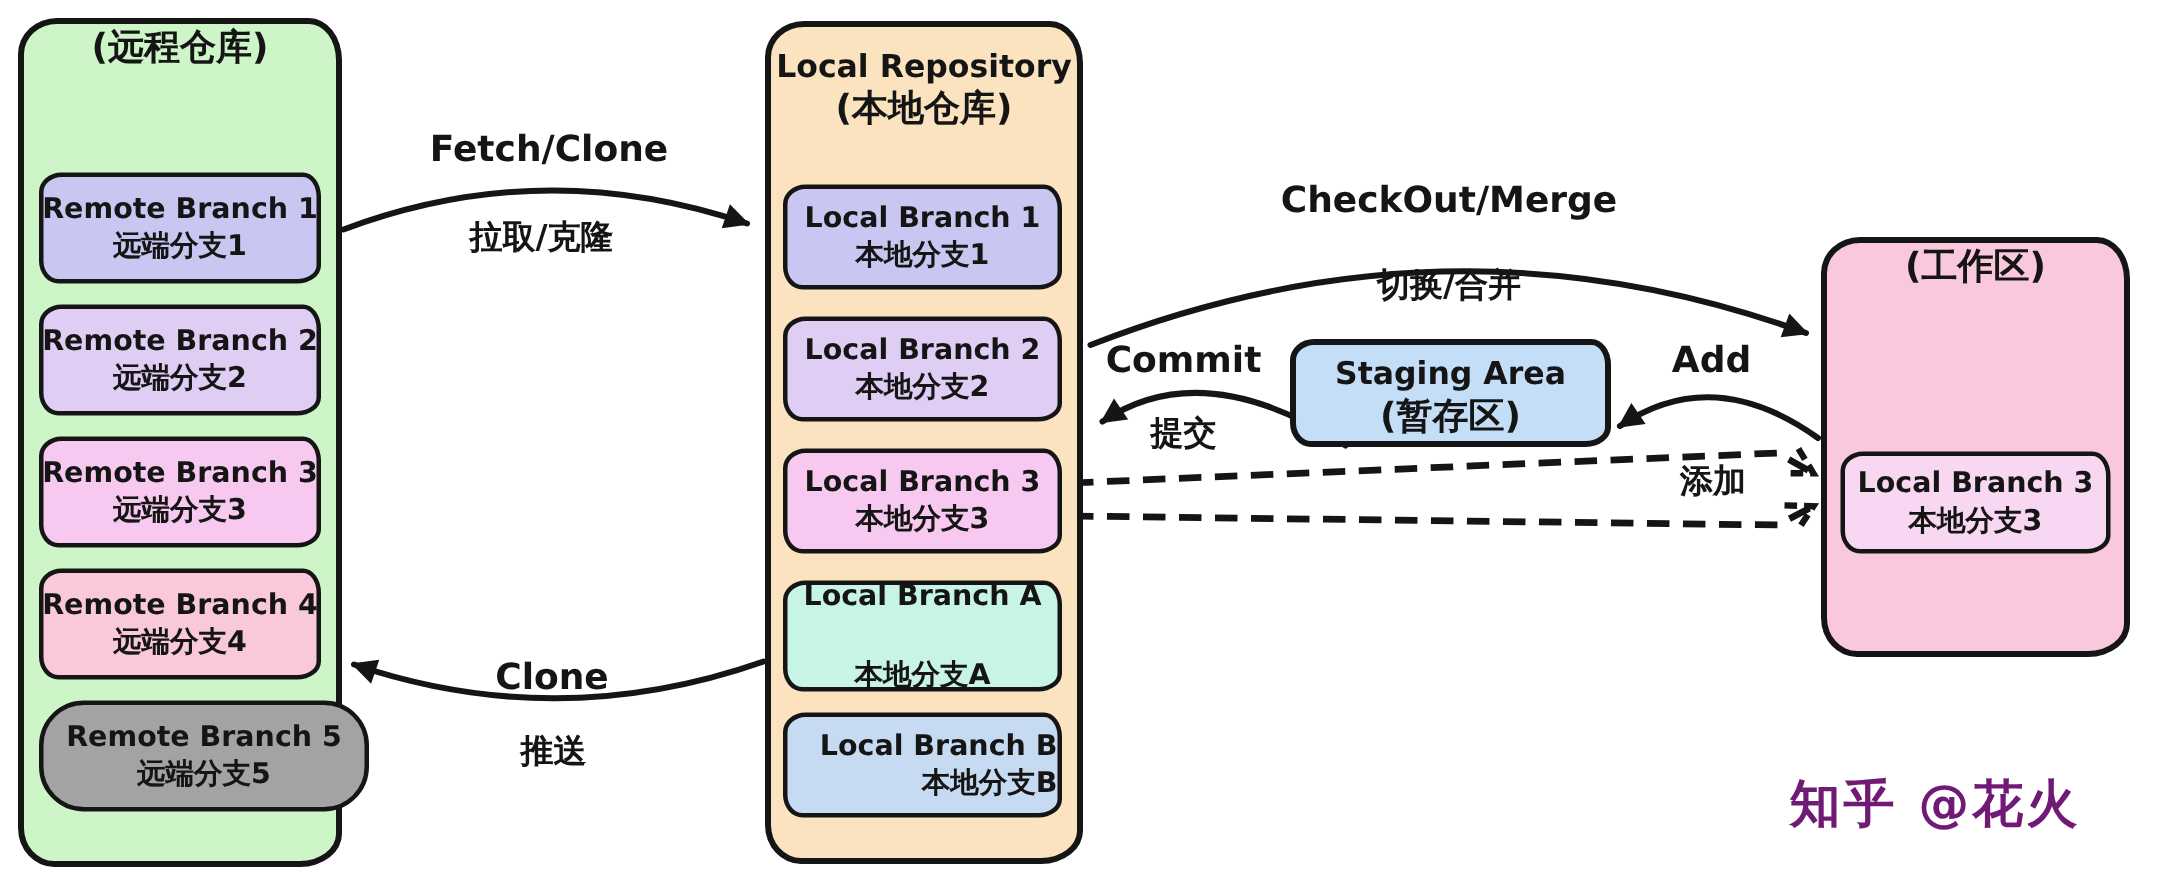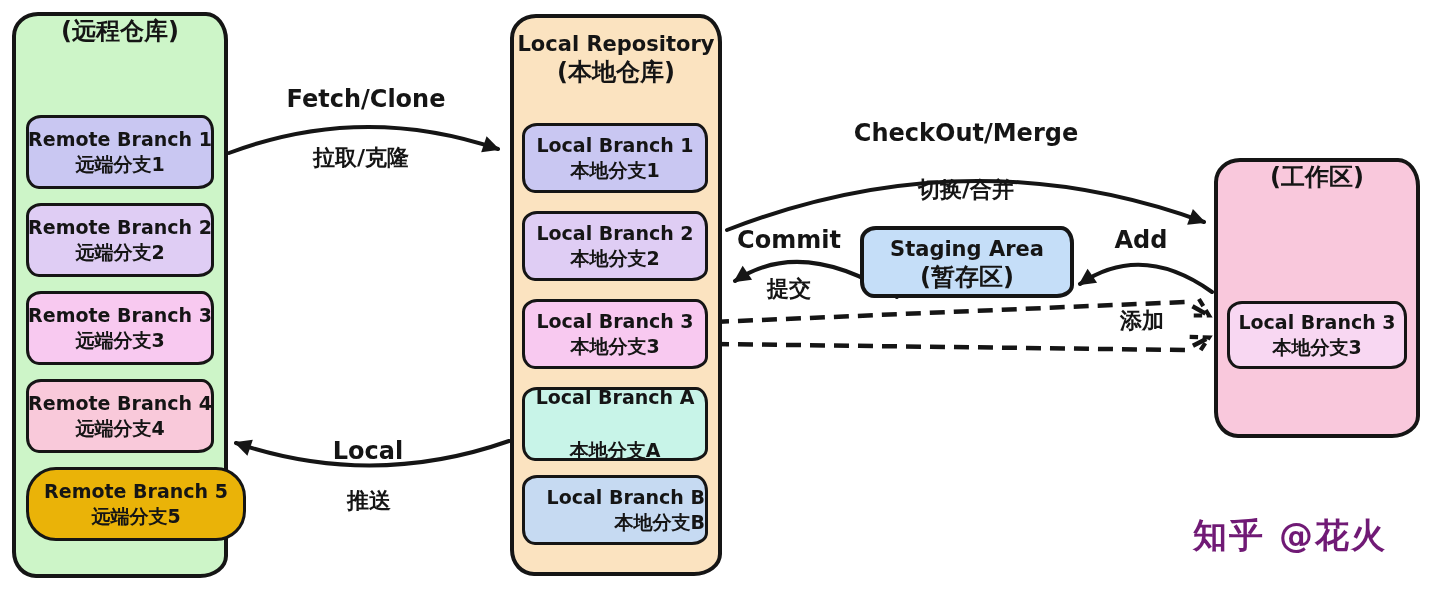--- a/index.html
+++ b/index.html
@@ -98,21 +98,21 @@
     <div class="zh">远端分支2</div>
   </div>
   <div class="branch" style="left: 26px; top: 291px; width: 188px; height: 74px; background: rgb(248, 201, 240);">
     <div class="en">Remote Branch 3</div>
     <div class="zh">远端分支3</div>
   </div>
   <div class="branch" style="left: 26px; top: 379px; width: 188px; height: 74px; background: rgb(249, 201, 218);">
     <div class="en">Remote Branch 4</div>
     <div class="zh">远端分支4</div>
   </div>
-  <div class="branch" style="left: 26px; top: 467px; width: 220px; height: 74px; background: #eab308; border-radius: 30px;">
+  <div class="branch" style="left: 26px; top: 467px; width: 220px; height: 74px; background: #a3a3a3; border-radius: 30px;">
     <div class="en">Remote Branch 5</div>
     <div class="zh">远端分支5</div>
   </div>
 
   <div class="box repo" style="left: 510px; top: 14px; width: 212px; height: 562px; background: rgb(251, 227, 192);">
     <div class="repo-title">Local Repository</div>
     <div class="repo-subtitle">(本地仓库)</div>
   </div>
 
   <div class="branch" style="left: 522px; top: 123px; width: 186px; height: 70px; background: rgb(201, 199, 242);">
@@ -154,18 +154,18 @@
 
   <div class="arrow-label en" style="left:966px;top:133px;">CheckOut/Merge</div>
   <div class="arrow-label zh" style="left:966px;top:190px;">切换/合并</div>
 
   <div class="arrow-label en" style="left:789px;top:240px;">Commit</div>
   <div class="arrow-label zh" style="left:789px;top:289px;">提交</div>
 
   <div class="arrow-label en" style="left:1141px;top:240px;">Add</div>
   <div class="arrow-label zh" style="left:1142px;top:289px;margin-top:32px;">添加</div>
 
-  <div class="arrow-label en" style="left:368px;top:451px;">Local</div>
+  <div class="arrow-label en" style="left:368px;top:451px;">Clone</div>
   <div class="arrow-label zh" style="left:369px;top:501px;">推送</div>
 
   <div class="watermark" style="left:1290px;top:536px;color:#701a75;">知乎 @花火</div>
 
 </div>
 
 </body></html>

